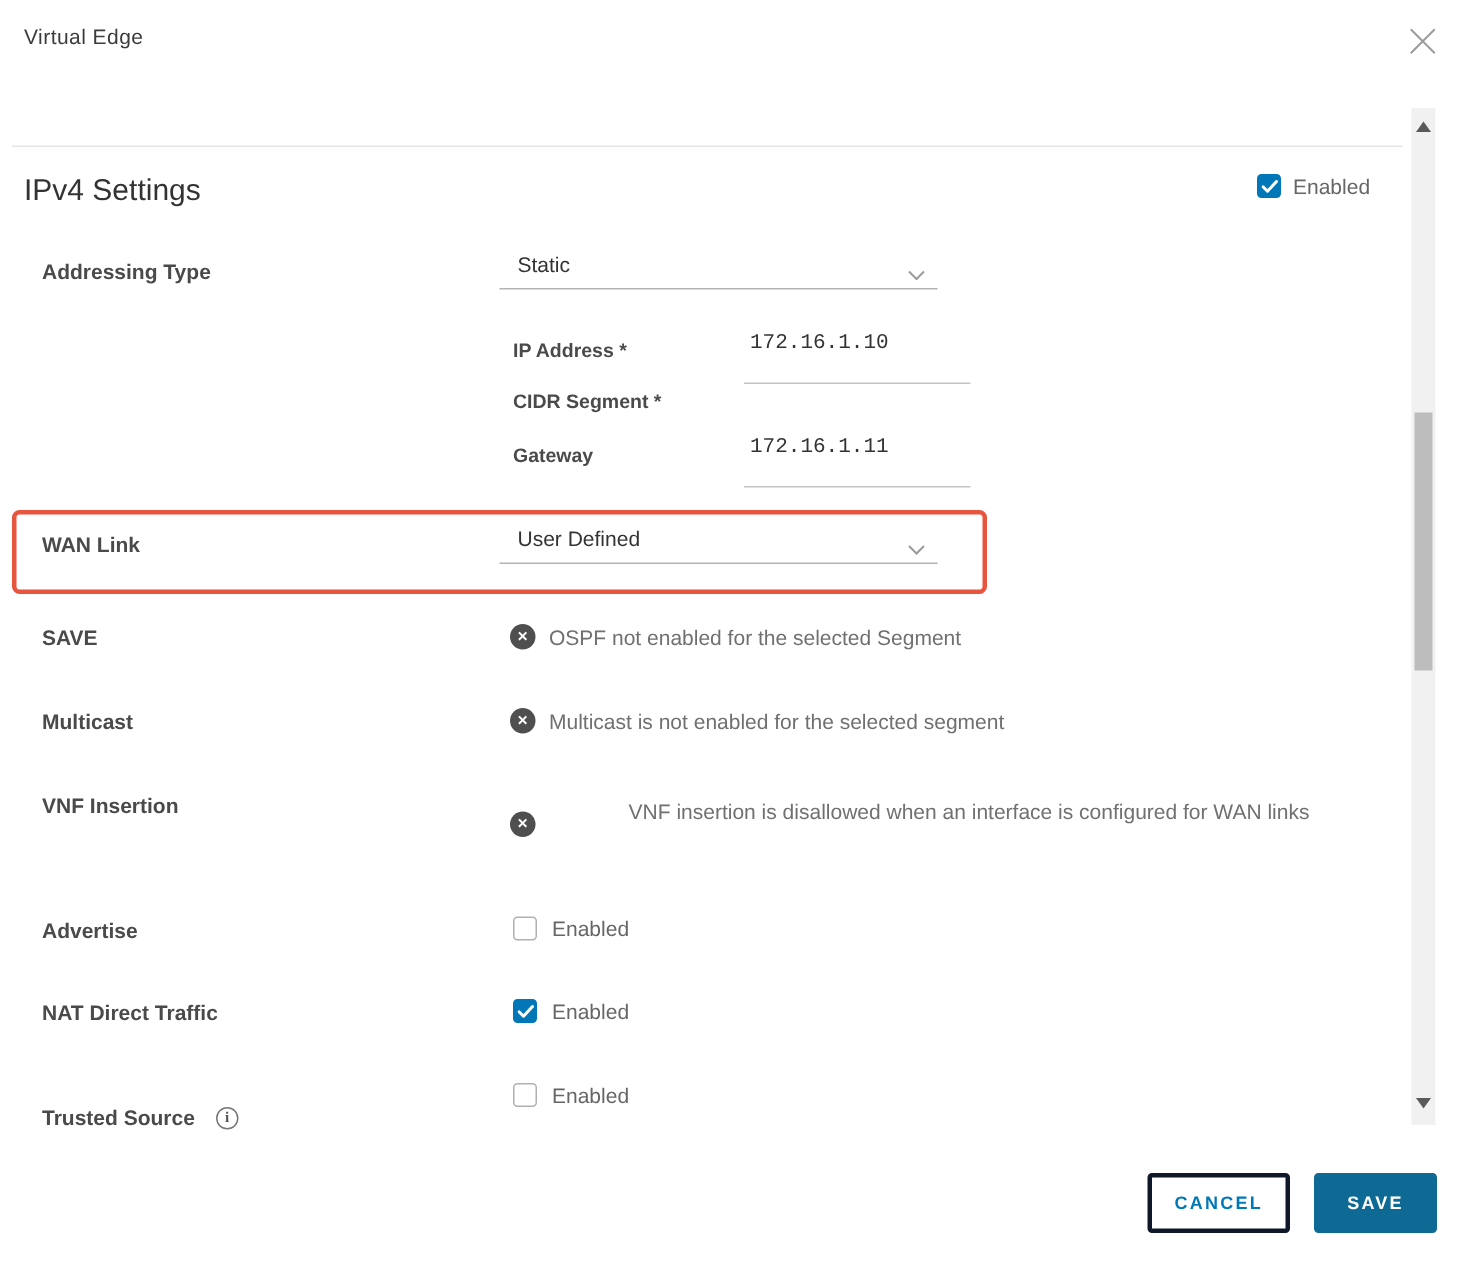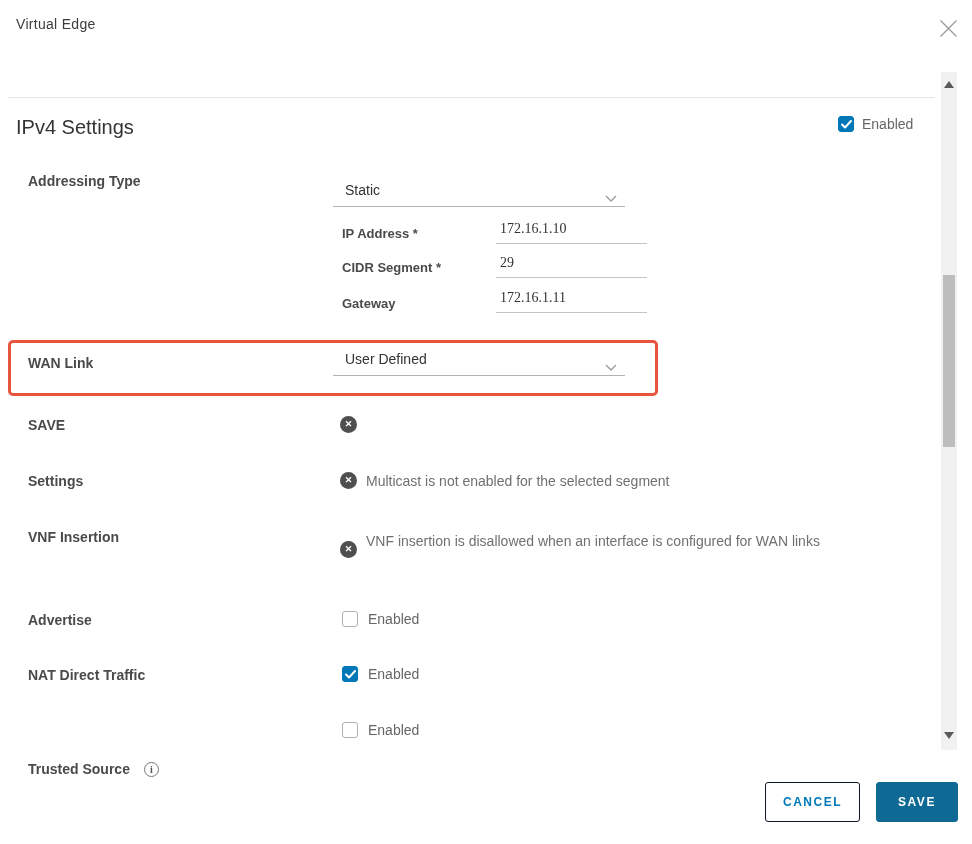--- a/index.html
+++ b/index.html
@@ -20,48 +20,48 @@
   .scroll-arrow-down { position:absolute; left:3px; bottom:11px; width:0; height:0; border-left:5px solid transparent; border-right:5px solid transparent; border-top:7px solid #5a5a5a; }
   .scroll-thumb { position:absolute; left:2px; top:203px; width:12px; height:172px; background:#bdbdbd; }
 
   
   .section-title { position:absolute; left:16px; top:116px; font-size:20px; color:#333; }
   .section-enabled { position:absolute; left:838px; top:116px; display:flex; align-items:center; gap:8px; }
 
   
   .label { font-size:14px; font-weight:700; color:#4a4a4a; }
   .sub-label { font-size:13px; font-weight:700; color:#4a4a4a; }
-  .muted { font-size:14px; color:#707070; }
+  .muted { font-size:14px; color:#707070;text-align:center; }
 
   .checkbox { width:16px; height:16px; border:1px solid #b0b0b0; border-radius:3px; background:#fff; display:inline-flex; align-items:center; justify-content:center; flex:0 0 auto; }
   .checkbox.checked { background:#0277b8; border-color:#0277b8; }
   .checkbox svg { display:block; }
 
   .select { position:absolute; left:333px; width:292px; height:28px; border-bottom:1px solid #b3b3b3; cursor:pointer; }
   .select .sel-text { position:absolute; left:12px; top:3px; font-size:14px; color:#333; }
   .select .chev { position:absolute; right:8px; top:9px; }
 
-  .underline-input { border:none; border-bottom:1px solid #c4c4c4; background:transparent; font-family:Liberation Serif, serif; font-size:14px; color:#333; padding:0 0 6px 4px; width:151px; }
+  .underline-input { border:none; border-bottom:1px solid #c4c4c4; background:transparent; font-family:Liberation Mono, monospace; font-size:14px; color:#333; padding:0 0 18px 4px; width:151px; }
 
   .status-icon { width:17px; height:17px; border-radius:50%; background:#4f4f4f; color:#fff; font-size:9px; font-weight:700; display:inline-flex; align-items:center; justify-content:center; flex:0 0 auto; line-height:1; }
 
   .info-icon { width:15px; height:15px; border-radius:50%; border:1px solid #777; color:#555; display:inline-flex; align-items:center; justify-content:center; font-size:10px; font-style:normal; }
   .info-icon::before { content:"i"; font-family:"Liberation Serif", serif; }
 
   .highlight-box { position:absolute; left:8px; top:340px; width:650px; height:56px; border:3px solid #e8553f; border-radius:5px; pointer-events:none; }
 
   
   .row-label { position:absolute; left:28px; }
   .status-text { position:absolute; left:366px; }
   .check-row { position:absolute; left:342px; display:flex; align-items:center; gap:10px; }
   .check-row .muted { color:#666; }
 
   
   .btn { position:absolute; top:782px; height:40px; border-radius:3px; font-family:"Liberation Sans",sans-serif; font-size:12px; font-weight:700; letter-spacing:1.5px; cursor:pointer; display:flex; align-items:center; justify-content:center; }
-  .btn-cancel { left:765px; width:95px; background:#fff; border:1px solid #0f172a; color:#0079b8; }
+  .btn-cancel { left:765px; width:95px; background:#fff; border:3px solid #0f172a; color:#0079b8; }
   .btn-save { left:876px; width:82px; background:#0e6a94; border:1px solid #0e6a94; color:#fff; }
 </style>
 </head>
 <body>
 
 <div class="dialog">
 
   <div class="title">Virtual Edge</div>
 
   <div class="close-btn">
@@ -84,53 +84,53 @@
   <div class="section-enabled">
     <span class="checkbox checked">
       <svg width="11" height="9" viewBox="0 0 11 9">
           <path d="M1 4.5 L4 7.5 L10 1" stroke="#fff" stroke-width="2" fill="none" stroke-linecap="round" stroke-linejoin="round"></path>
         </svg>
     </span>
     <span class="muted" style="color:#666;">Enabled</span>
   </div>
 
   <div class="row-label label" style="top:173px;">Addressing Type</div>
-  <div class="select" style="top:179px;">
+  <div class="select" style="top:165px;">
     <span class="sel-text">Static</span>
     <span class="chev">
       <svg width="12" height="7" viewBox="0 0 12 7">
           <path d="M1 1 L6 6 L11 1" stroke="#9a9a9a" stroke-width="1.3" fill="none"></path>
         </svg>
     </span>
   </div>
 
   <div style="position:absolute; left:342px; top:226px;" class="sub-label">IP Address *</div>
   <input class="underline-input" style="position: absolute; left: 496px; top: 221px;" value="172.16.1.10">
 
   <div style="position:absolute; left:342px; top:260px;" class="sub-label">CIDR Segment *</div>
-  <input class="underline-input" style="position: absolute; left: 496px; top: 255px;" value="29">
 
   <div style="position:absolute; left:342px; top:296px;" class="sub-label">Gateway</div>
   <input class="underline-input" style="position: absolute; left: 496px; top: 290px;" value="172.16.1.11">
 
   <div class="highlight-box"></div>
   <div class="row-label label" style="top:355px;">WAN Link</div>
   <div class="select" style="top:348px;">
     <span class="sel-text">User Defined</span>
     <span class="chev">
       <svg width="12" height="7" viewBox="0 0 12 7">
           <path d="M1 1 L6 6 L11 1" stroke="#9a9a9a" stroke-width="1.3" fill="none"></path>
         </svg>
     </span>
   </div>
 
   <div class="row-label label" style="top:417px;">SAVE</div>
   <span class="status-icon" style="position:absolute; left:340px; top:416px;">✕</span>
+  <div class="status-text muted" style="top:417px;">OSPF not enabled for the selected Segment</div>
 
-  <div class="row-label label" style="top:473px;">Settings</div>
+  <div class="row-label label" style="top:473px;">Multicast</div>
   <span class="status-icon" style="position:absolute; left:340px; top:472px;">✕</span>
   <div class="status-text muted" style="top:473px;">Multicast is not enabled for the selected segment</div>
 
   <div class="row-label label" style="top:529px;">VNF Insertion</div>
   <span class="status-icon" style="position:absolute; left:340px; top:541px;">✕</span>
   <div class="status-text muted" style="top:527px; width:560px; line-height:29px;">VNF insertion is disallowed when an interface is configured for WAN links</div>
 
   <div class="row-label label" style="top:612px;">Advertise</div>
   <div class="check-row" style="top:611px;">
     <span class="checkbox"></span>
@@ -140,21 +140,21 @@
   <div class="row-label label" style="top:667px;">NAT Direct Traffic</div>
   <div class="check-row" style="top:666px;">
     <span class="checkbox checked">
       <svg width="11" height="9" viewBox="0 0 11 9">
           <path d="M1 4.5 L4 7.5 L10 1" stroke="#fff" stroke-width="2" fill="none" stroke-linecap="round" stroke-linejoin="round"></path>
         </svg>
     </span>
     <span class="muted">Enabled</span>
   </div>
 
-  <div class="row-label label" style="top:761px; display:flex; align-items:center; gap:14px;">
+  <div class="row-label label" style="top:737px; display:flex; align-items:center; gap:14px;">
     <span>Trusted Source</span>
     <span class="info-icon"></span>
   </div>
   <div class="check-row" style="top:722px;">
     <span class="checkbox"></span>
     <span class="muted">Enabled</span>
   </div>
 
   <button class="btn btn-cancel">CANCEL</button>
   <button class="btn btn-save">SAVE</button>

